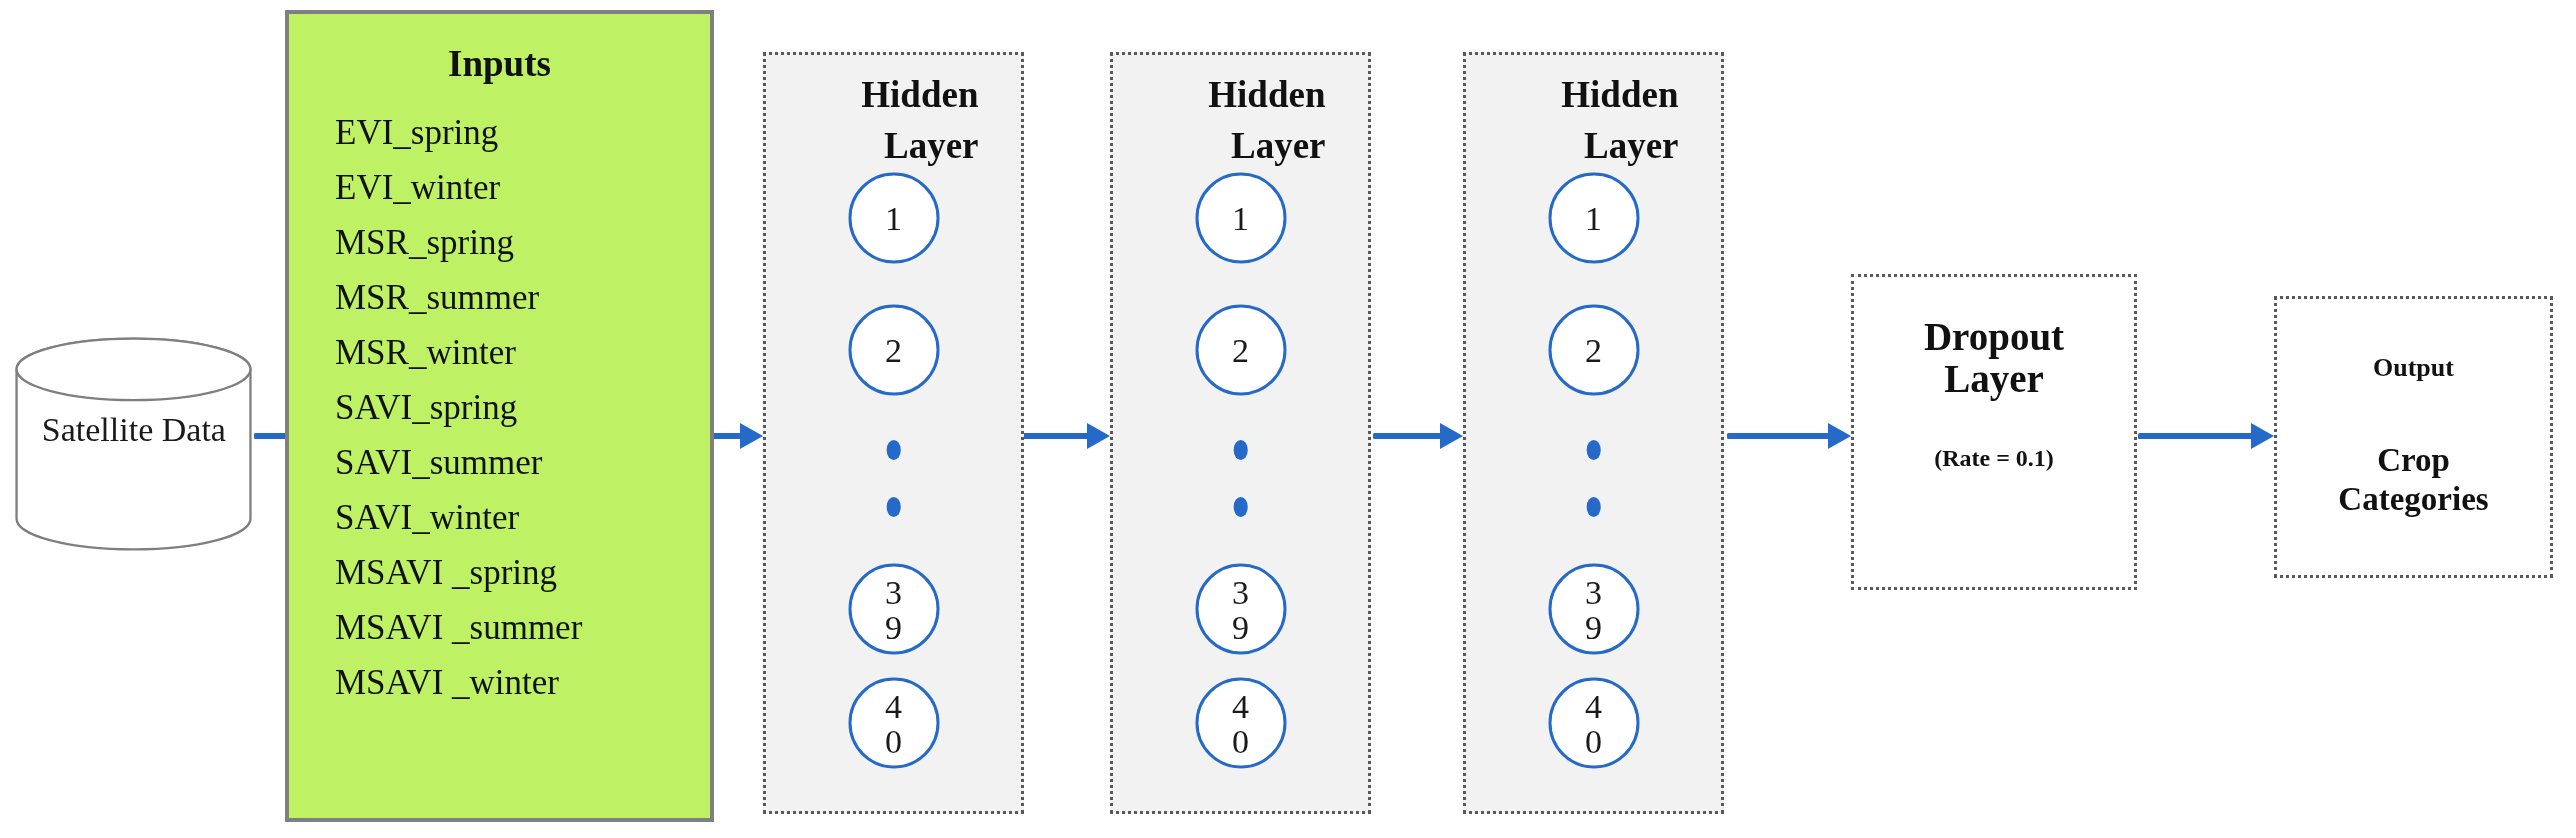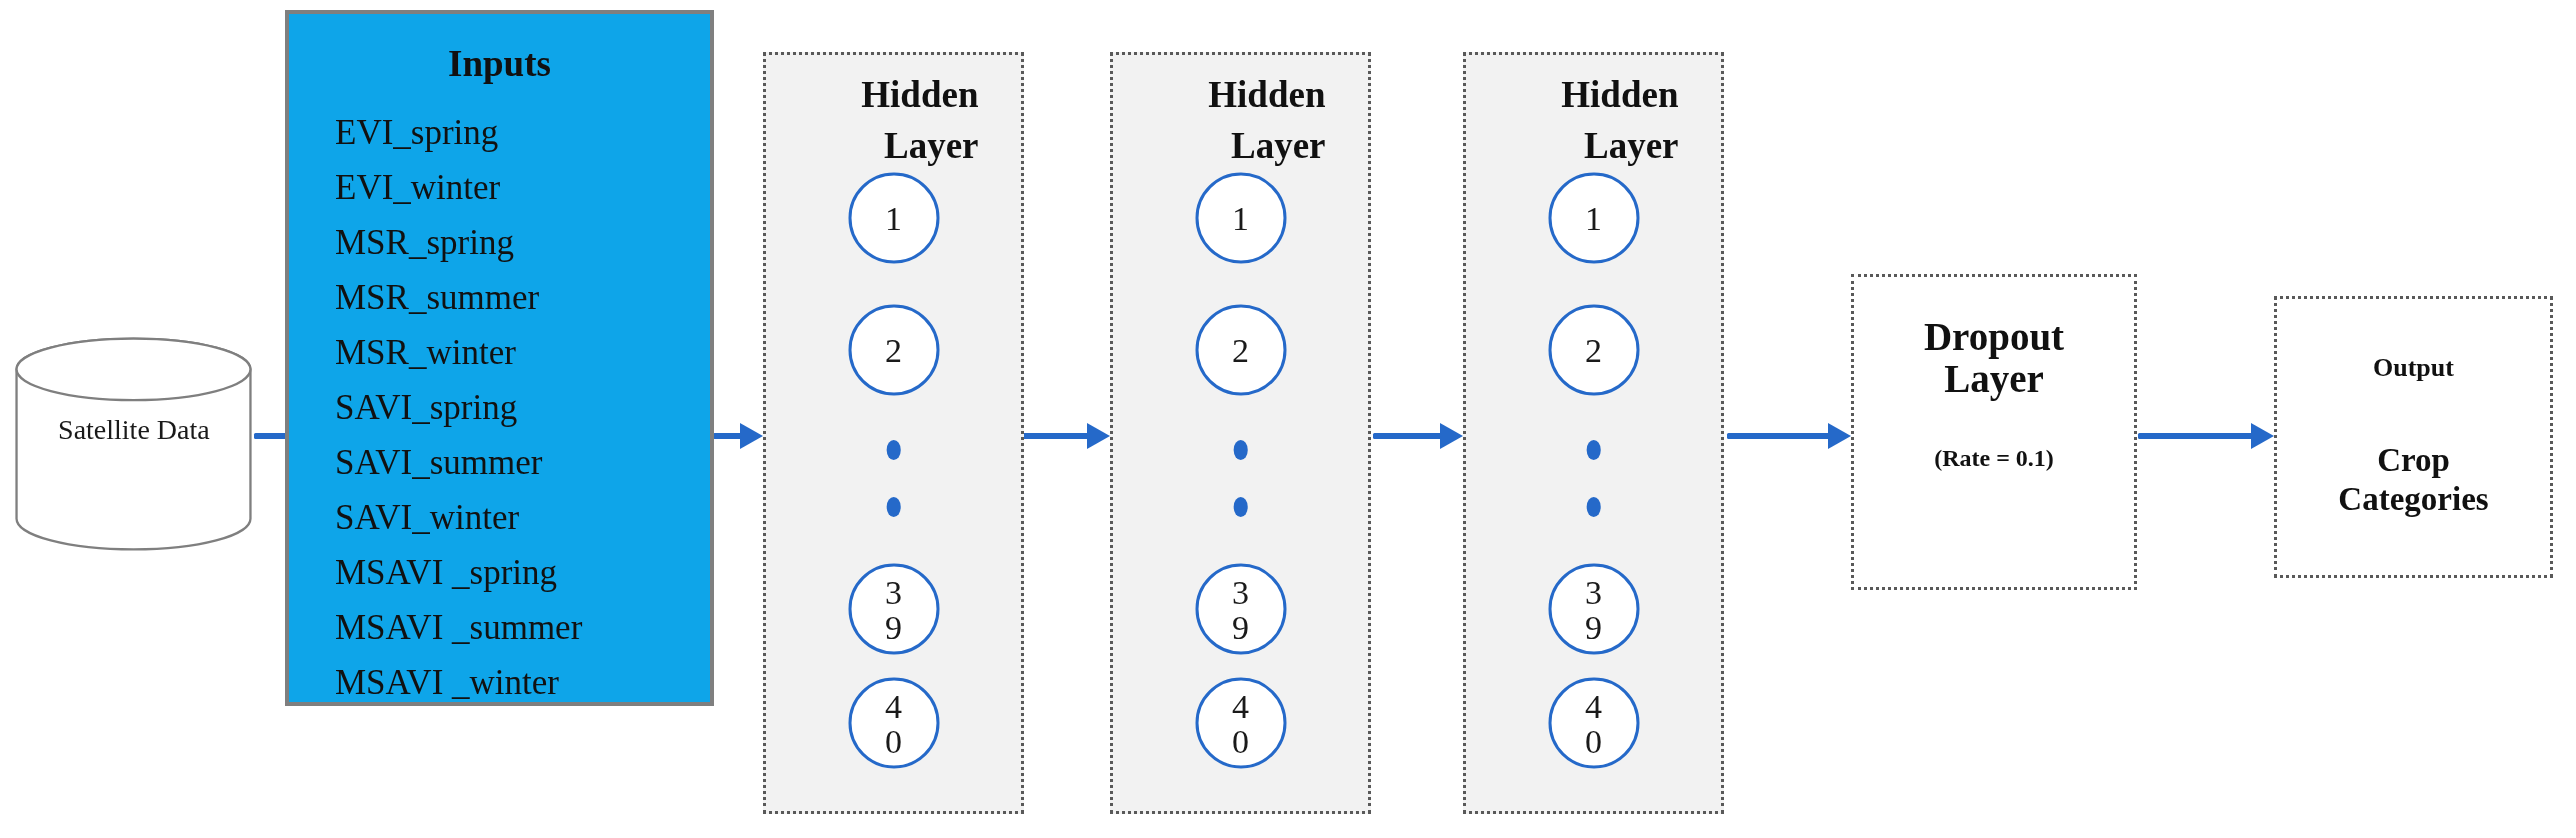--- a/index.html
+++ b/index.html
@@ -14,21 +14,21 @@
     height: 839px;
     background: #ffffff;
     overflow: hidden;
   }
 
   
   .cylinder { position: absolute; left: 15.4px; top: 337px; width: 237px; height: 214px; }
   .cylinder svg { position: absolute; left: 0; top: 0; }
   .cyl-label {
     position: absolute; left: 0; top: 71px; width: 100%;
-    text-align: center; font-size: 28px; line-height: 44px; color: #1a1a1a;
+    text-align: center; font-size: 34px; line-height: 44px; color: #1a1a1a;
   }
 
   
   .arrow { position: absolute; height: 28px; top: 422px; }
   .arrow .shaft {
     position: absolute; left: 0; right: 18.5px; top: 10.8px; height: 6.2px;
     background: var(--accent); border-radius: 1.5px;
   }
   .arrow .head {
     position: absolute; right: 0; top: 0.8px; width: 0; height: 0;
@@ -39,22 +39,22 @@
   .arrow.no-head .shaft { right: 0; }
   .a1 { left: 254px;  width: 34px;  }
   .a2 { left: 713px;  width: 50px;  }
   .a3 { left: 1022px; width: 88px; }
   .a4 { left: 1373px; width: 90px; }
   .a5 { left: 1727px; width: 124px; }
   .a6 { left: 2138px; width: 136px; }
 
   
   .inputs-box {
-    position: absolute; left: 285px; top: 10px; width: 429px; height: 696px;
-    background: #0ea5e9; border: 4.6px solid var(--border-gray);
+    position: absolute; left: 285px; top: 10px; width: 429px; height: 812px;
+    background: #bef264; border: 4.6px solid var(--border-gray);
   }
   .inputs-title {
     position: absolute; top: 28px; left: 0; width: 100%;
     text-align: center; font-weight: bold; font-size: 37px;
   }
   .inputs-list { position: absolute; top: 91px; left: 46px; right: 7.7px; }
   .input-item { font-size: 35px; line-height: 55px; white-space: pre; }
 
   
   .hl-box {

